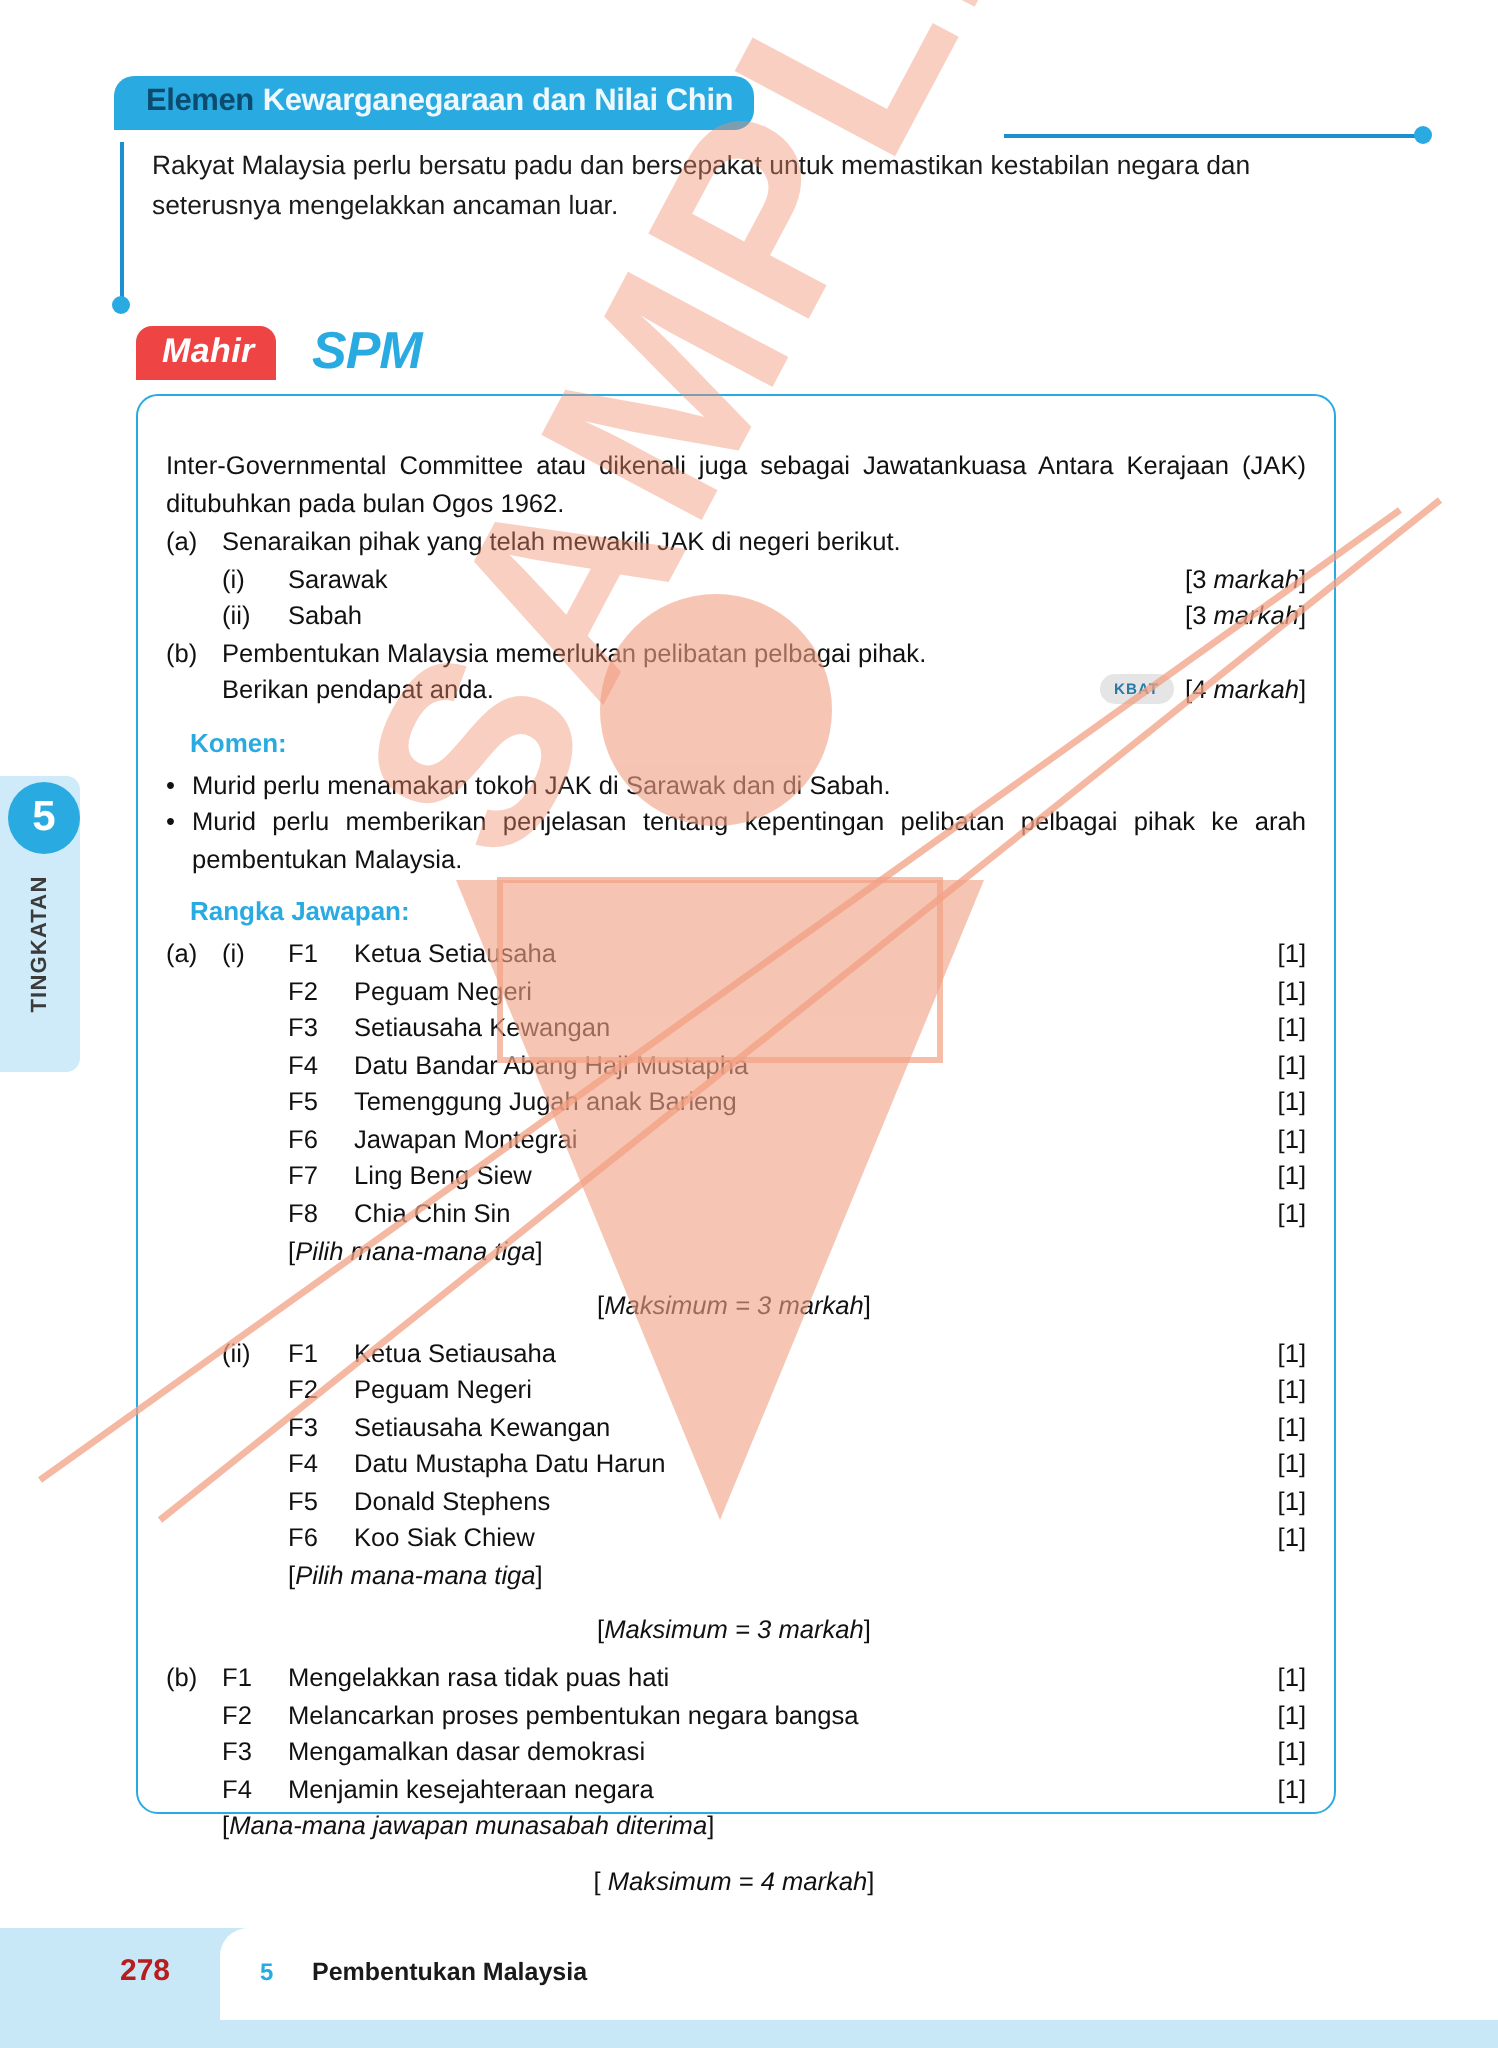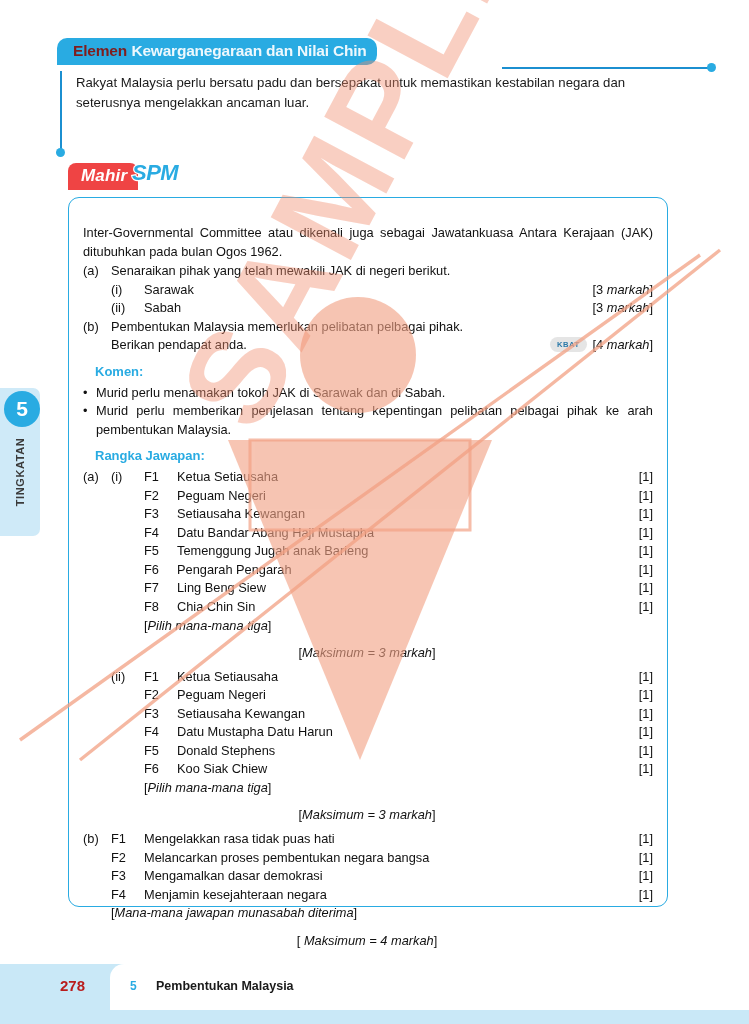--- a/index.html
+++ b/index.html
@@ -54,21 +54,21 @@
     position: relative;
     display: inline-block;
     background: #29abe2;
     border-top-left-radius: 10px;
     border-top-right-radius: 10px;
     border-bottom-right-radius: 10px;
     padding: 4px 10px 5px 16px;
     white-space: nowrap;
   }
   .elemen-bar .t1 {
-    font-weight: bold; font-size: 15.5px; color: #7f1d1d; letter-spacing: -0.2px;
+    font-weight: bold; font-size: 15.5px; color: #0c4a6e; letter-spacing: -0.2px;
   }
   .elemen-bar .t2 {
     font-weight: bold; font-size: 15.5px; color: #eef8fd; letter-spacing: -0.2px;
   }
   .elemen-icon {
     position: absolute;
     left: 398px; top: 0px;
     width: 44px; height: 36px;
   }
   .elemen-rule {
@@ -113,22 +113,22 @@
   }
   .mahir-tab .mahir-text {
     color: #ffffff;
     font-weight: bold;
     font-style: italic;
     font-size: 17px;
     letter-spacing: 0.2px;
   }
   .mahir-spm {
     position: absolute;
-    left: 64px; top: -3px;
-    font-size: 22px;
+    left: 88px; top: -3px;
+    font-size: 26px;
     font-weight: bold;
     font-style: italic;
     color: #29abe2;
     letter-spacing: -0.5px;
     -webkit-text-stroke: 2.4px #ffffff;
     paint-order: stroke fill;
   }
 
   
   .main-box {
@@ -372,21 +372,21 @@
         <span class="lbl pad-a"></span>
           <span class="lbl pad-i"></span>
         <span class="lbl ind-f">F5</span>
         <span class="txt">Temenggung Jugah anak Barieng</span>
         <span class="mk">[1]</span>
       </div>
       <div class="row">
         <span class="lbl pad-a"></span>
           <span class="lbl pad-i"></span>
         <span class="lbl ind-f">F6</span>
-        <span class="txt">Pengarah Pengarah</span>
+        <span class="txt">Jawapan Montegrai</span>
         <span class="mk">[1]</span>
       </div>
       <div class="row">
         <span class="lbl pad-a"></span>
           <span class="lbl pad-i"></span>
         <span class="lbl ind-f">F7</span>
         <span class="txt">Ling Beng Siew</span>
         <span class="mk">[1]</span>
       </div>
       <div class="row">

